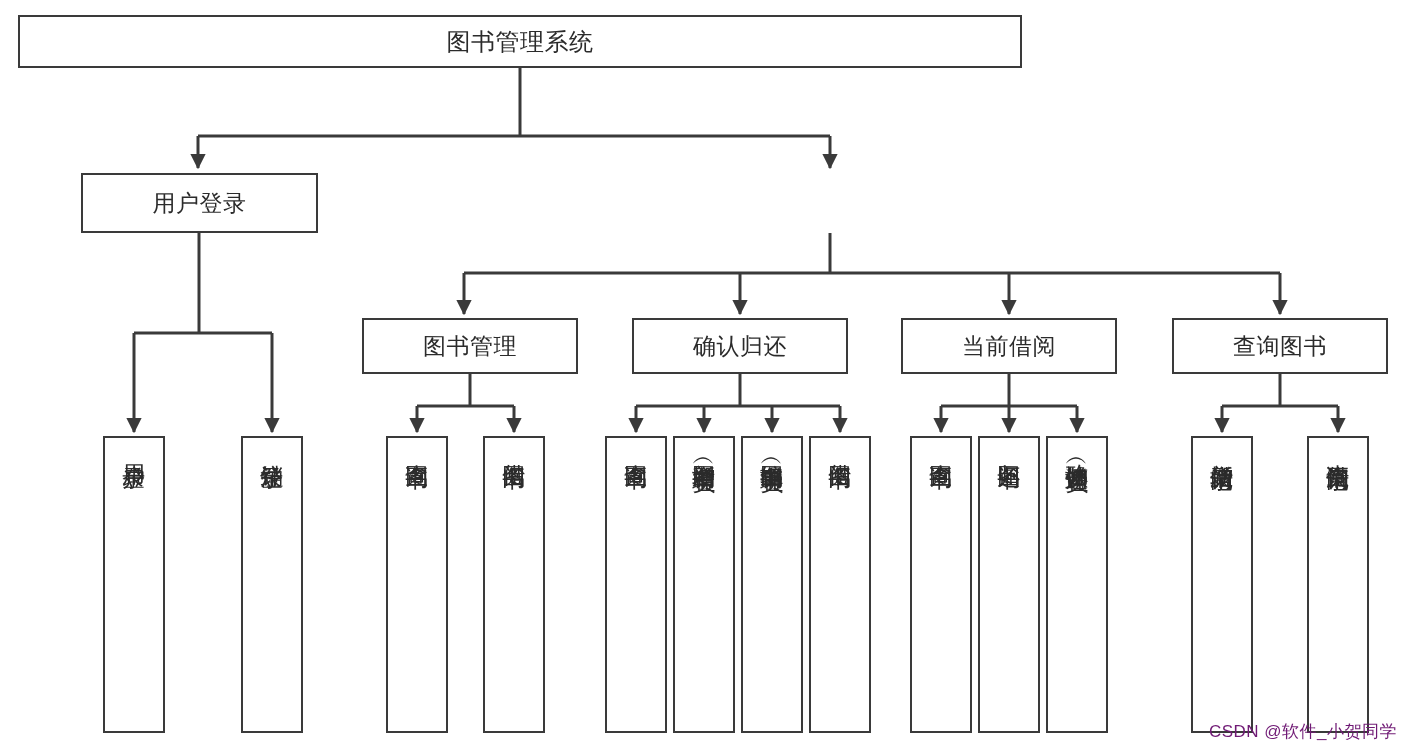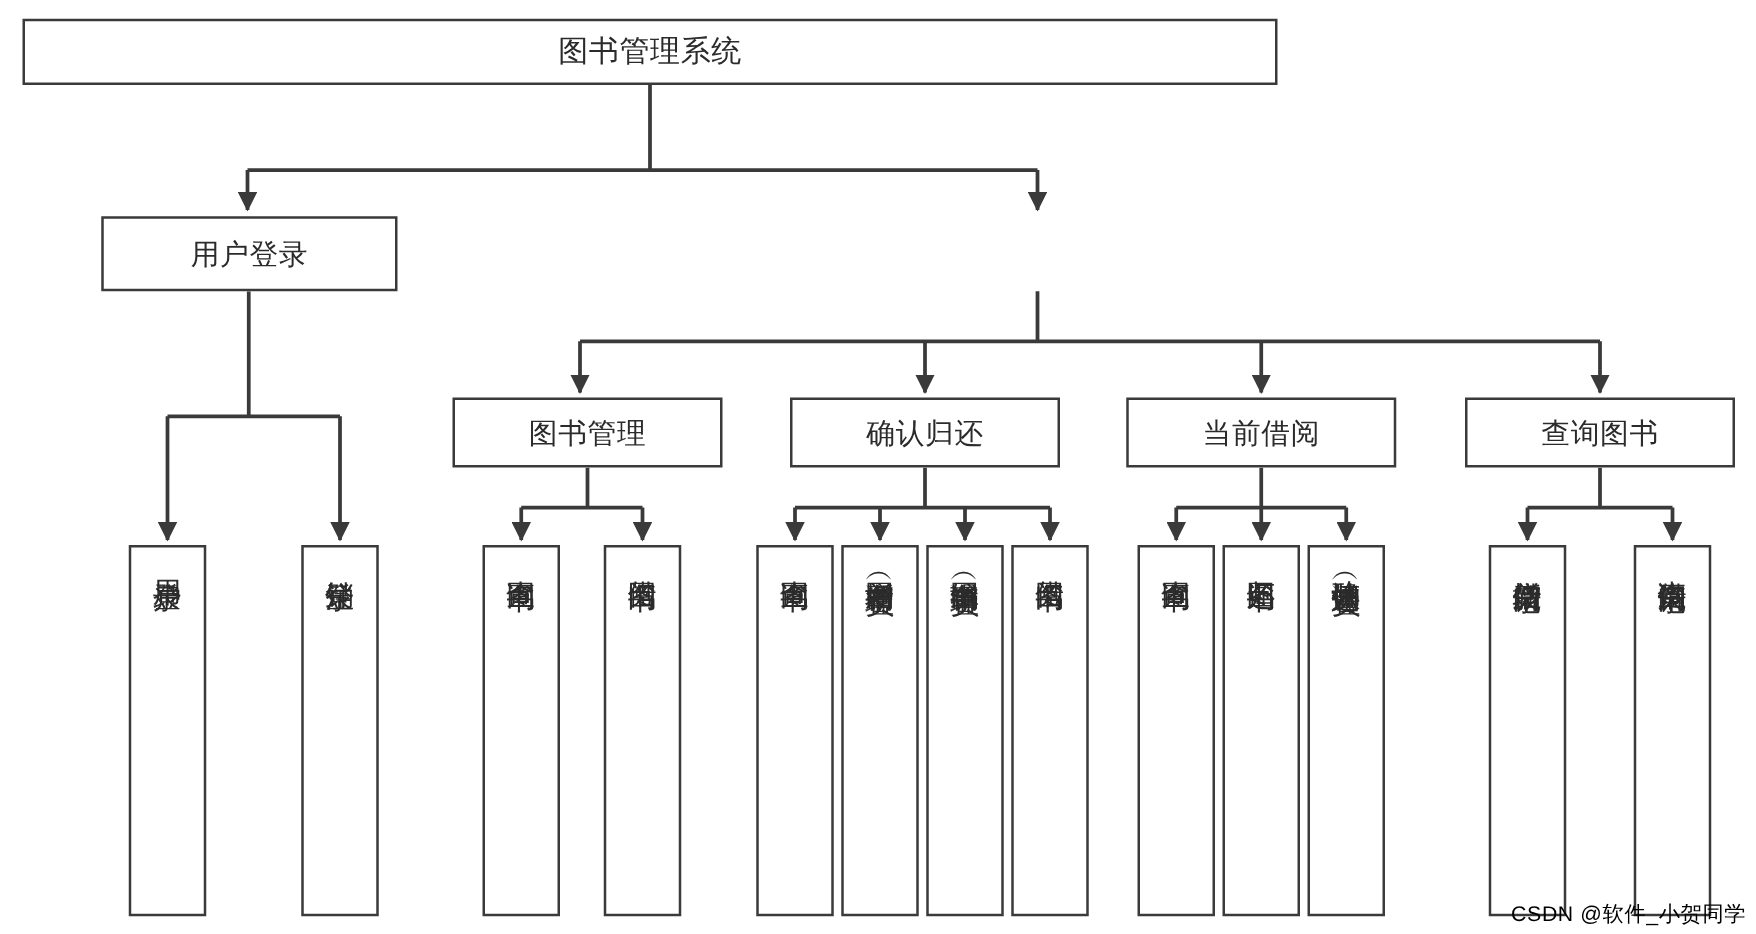--- a/index.html
+++ b/index.html
@@ -59,21 +59,21 @@
     font-size: 23px;
     line-height: 1.06;
     letter-spacing: 1px;
     white-space: nowrap;
   }
   #watermark {
     position: absolute;
     right: 8px;
     bottom: 4px;
     font-size: 17px;
-    color: #000000;
+    color: #701a75;
     white-space: nowrap;
     letter-spacing: 0.5px;
   }
 </style>
 </head>
 <body>
 
 <div id="canvas">
 
   <svg class="wires" viewBox="0 0 1405 747" xmlns="http://www.w3.org/2000/svg">

